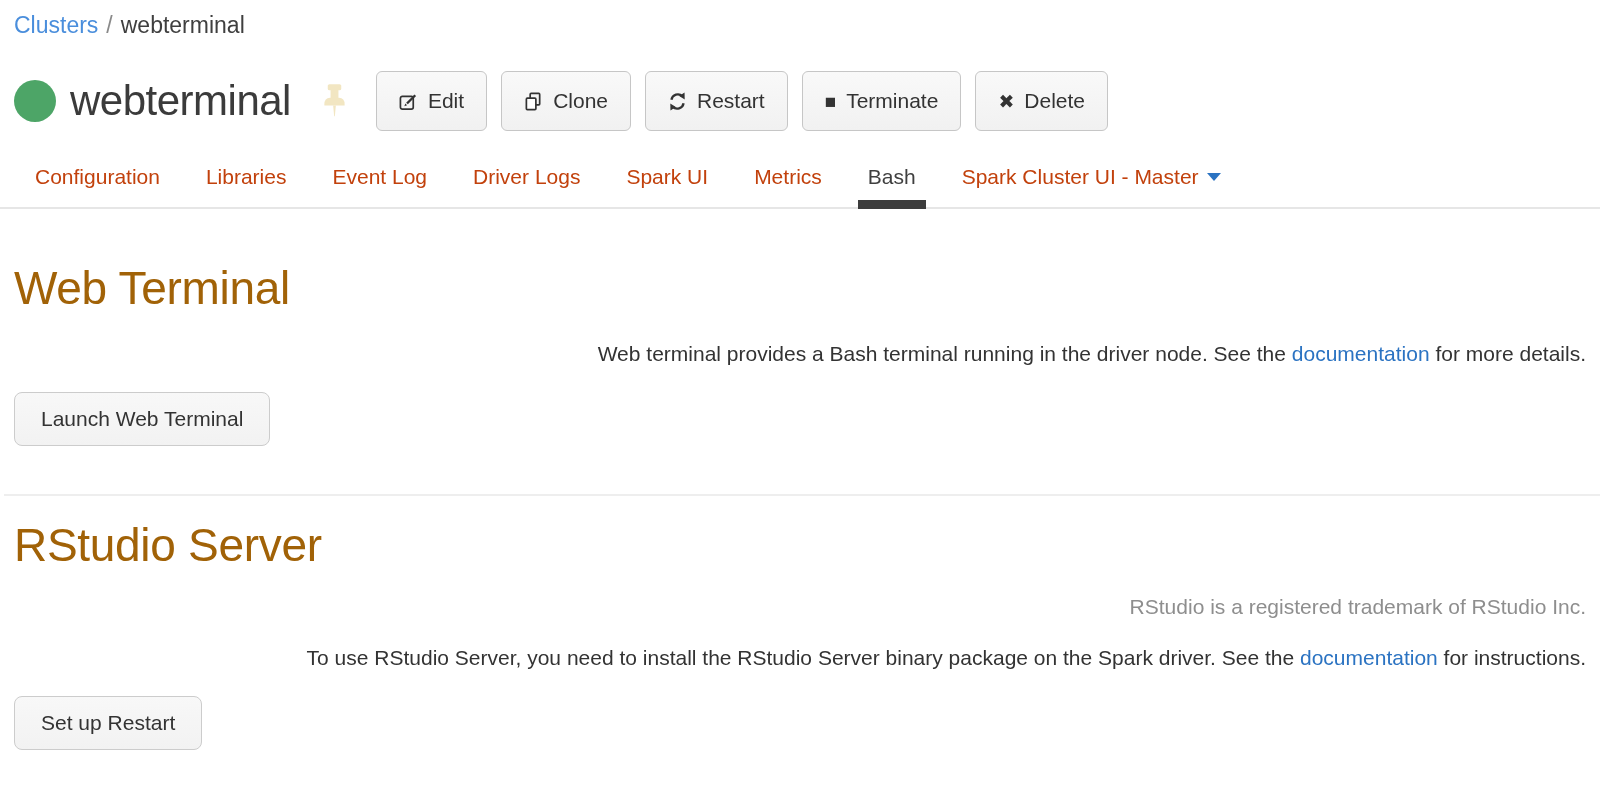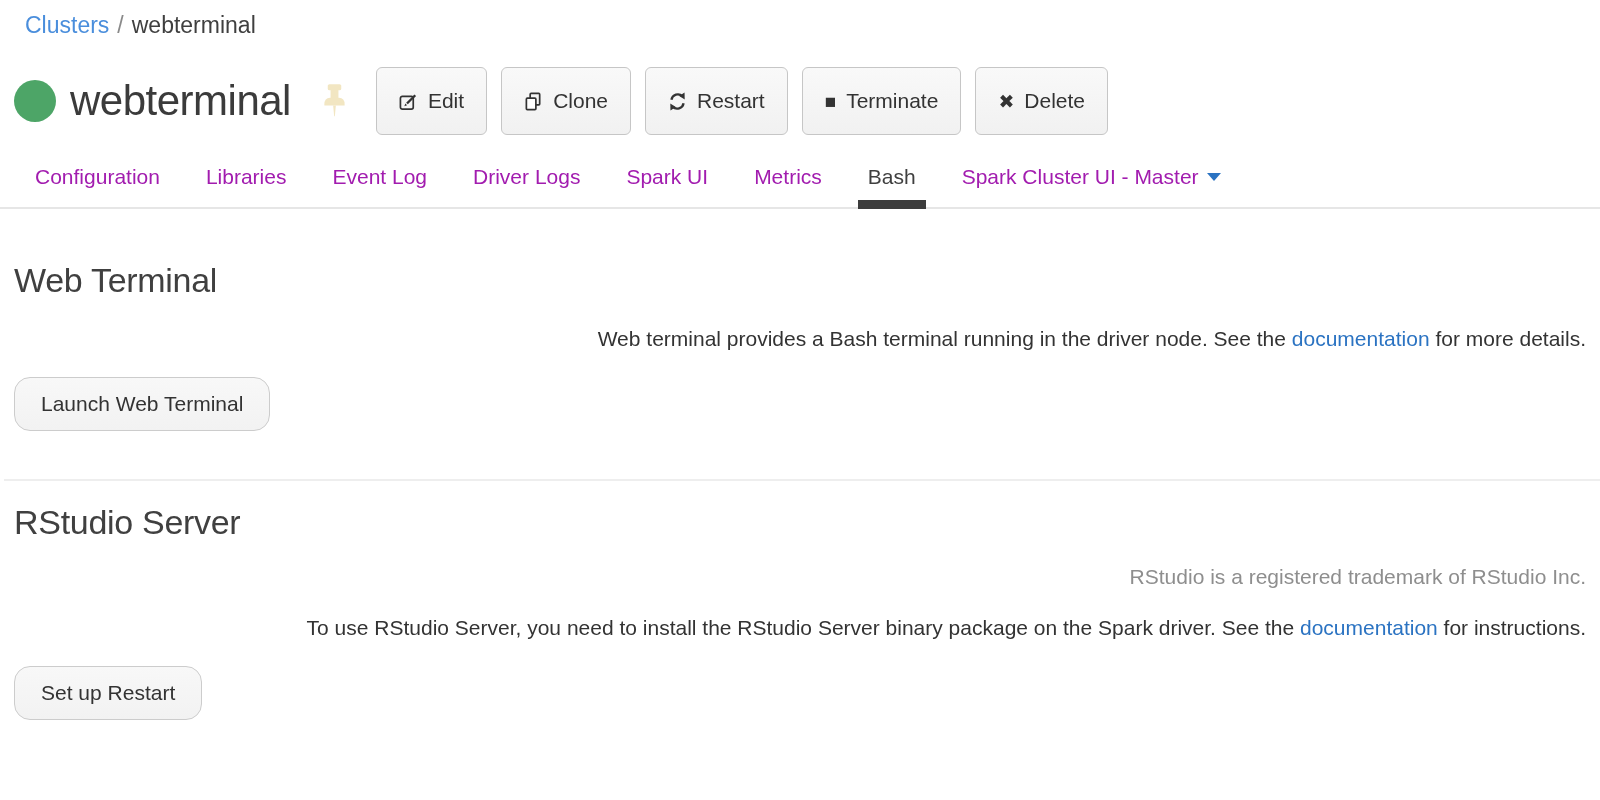--- a/index.html
+++ b/index.html
@@ -4,70 +4,70 @@
 <style>
   * { box-sizing: border-box; }
   html, body { margin: 0; padding: 0; }
   body {
     width: 1600px; height: 800px; overflow: hidden;
     background: #ffffff; color: #333;
     font-family: "Liberation Sans", "DejaVu Sans", sans-serif;
   }
 
   
-  .breadcrumb { padding: 12px 0 0 14px; font-size: 23px; margin-left: 11px; }
+  .breadcrumb { padding: 12px 0 0 14px; font-size: 23px; }
   .breadcrumb a { color: #4a8edc; text-decoration: none; cursor: pointer; }
   .breadcrumb .sep { color: #8a8a8a; margin: 0 8px; }
   .breadcrumb .current { color: #3f3f3f; }
 
   
   .cluster-header { display: flex; align-items: center; margin: 34px 0 0 14px; height: 56px; }
   .status-dot { width: 42px; height: 42px; border-radius: 50%; background: #4da567; flex: 0 0 auto; }
   .cluster-title { font-size: 42px; font-weight: 400; color: #3b3b3b; margin-left: 14px; letter-spacing: -0.5px; white-space: nowrap; }
   .pin-btn { margin-left: 30px; margin-right: 14px; background: none; border: none; padding: 0; cursor: pointer; line-height: 0; }
 
   .hdr-btn {
     display: inline-flex; align-items: center; gap: 10px;
-    height: 68px; margin-left: 14px; padding: 0 22px;
+    height: 60px; margin-left: 14px; padding: 0 22px;
     background: linear-gradient(#f9f9f9, #f1f1f1);
     border: 1px solid #c6c6c6; border-radius: 6px;
     font-size: 21px; color: #333; cursor: pointer;
     font-family: inherit;
   }
   .hdr-btn svg { display: block; }
   .glyph { font-size: 19px; line-height: 1; color: #333; }
 
   
   .tabs-bar { margin-top: 26px; border-bottom: 2px solid #e6e6e6; padding-left: 20px; }
   .tabs { display: flex; align-items: flex-end; }
   .tab {
-    font-size: 21px; color: #a21caf; cursor: pointer;
+    font-size: 21px; color: #c2410c; cursor: pointer;
     padding: 10px 15px 18px; margin-right: 16px; white-space: nowrap; position: relative;
   }
   .tab.active { color: #3f3f3f; cursor: default; }
   .tab.active::after {
     content: ""; position: absolute; left: 5px; right: 5px; bottom: -2px;
     height: 9px; background: #3c3c3c;
   }
   .caret-down {
     display: inline-block; margin-left: 8px; vertical-align: 3px;
     width: 0; height: 0; border-left: 7px solid transparent;
     border-right: 7px solid transparent; border-top: 8px solid #2b73c2;
   }
 
   
   .section { margin-left: 14px; margin-right: 14px; }
-  .section h2 { font-size: 34px; font-weight: 400; color: #404040; margin: 52px 0 0; letter-spacing: -0.3px; }
+  .section h2 { font-size: 46px; font-weight: 400; color: #a16207; margin: 52px 0 0; letter-spacing: -0.3px; }
   .section p { font-size: 21px; color: #333; margin: 27px 0 0; text-align: right; }
   .section p a { color: #2b73c2; text-decoration: none; cursor: pointer; }
   .muted { color: #8e8e8e !important; margin-top: 23px !important; }
   .action-btn {
     display: inline-block; margin-top: 26px; padding: 14px 26px;
     background: linear-gradient(#f8f8f8, #f2f2f2);
-    border: 1px solid #cccccc; border-radius: 16px;
+    border: 1px solid #cccccc; border-radius: 8px;
     font-size: 21px; color: #333; cursor: pointer; font-family: inherit;
   }
   .divider { border: none; border-top: 2px solid #eeeeee; margin: 48px 0 0 4px; }
 </style>
 </head>
 <body>
 
 <div class="breadcrumb">
   <a href="#">Clusters</a><span class="sep">/</span><span class="current">webterminal</span>
 </div>

